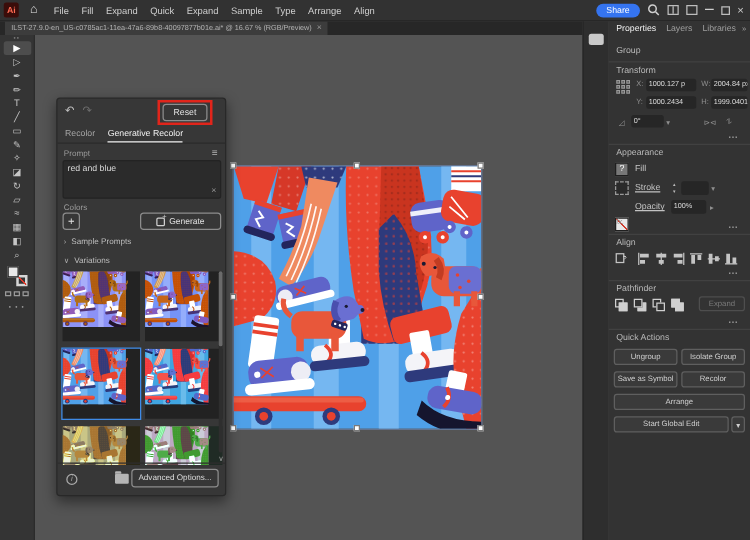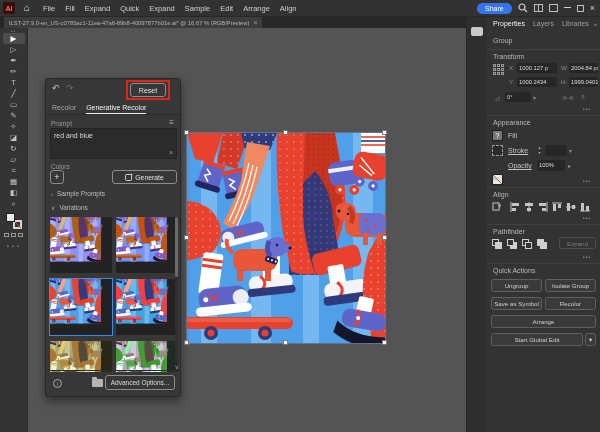--- a/index.html
+++ b/index.html
@@ -303,21 +303,21 @@
   <div class="menubar">
     <div class="ai-logo">Ai</div>
     <div class="home-ic">⌂</div>
     <div class="menus">
       <span>File</span>
       <span>Fill</span>
       <span>Expand</span>
       <span>Quick</span>
       <span>Expand</span>
       <span>Sample</span>
-      <span>Edit</span>
+      <span>Type</span>
       <span>Arrange</span>
       <span>Align</span>
     </div>
     <div class="mb-right">
       <div class="share-btn">Share</div>
       <svg width="10" height="10" viewBox="0 0 10 10">
         <circle cx="4" cy="4" r="3" fill="none" stroke="#cfcfcf" stroke-width="1.2"></circle>
         <line x1="6.5" y1="6.5" x2="9" y2="9" stroke="#cfcfcf" stroke-width="1.2"></line>
       </svg>
       <span class="winbox split"></span>

